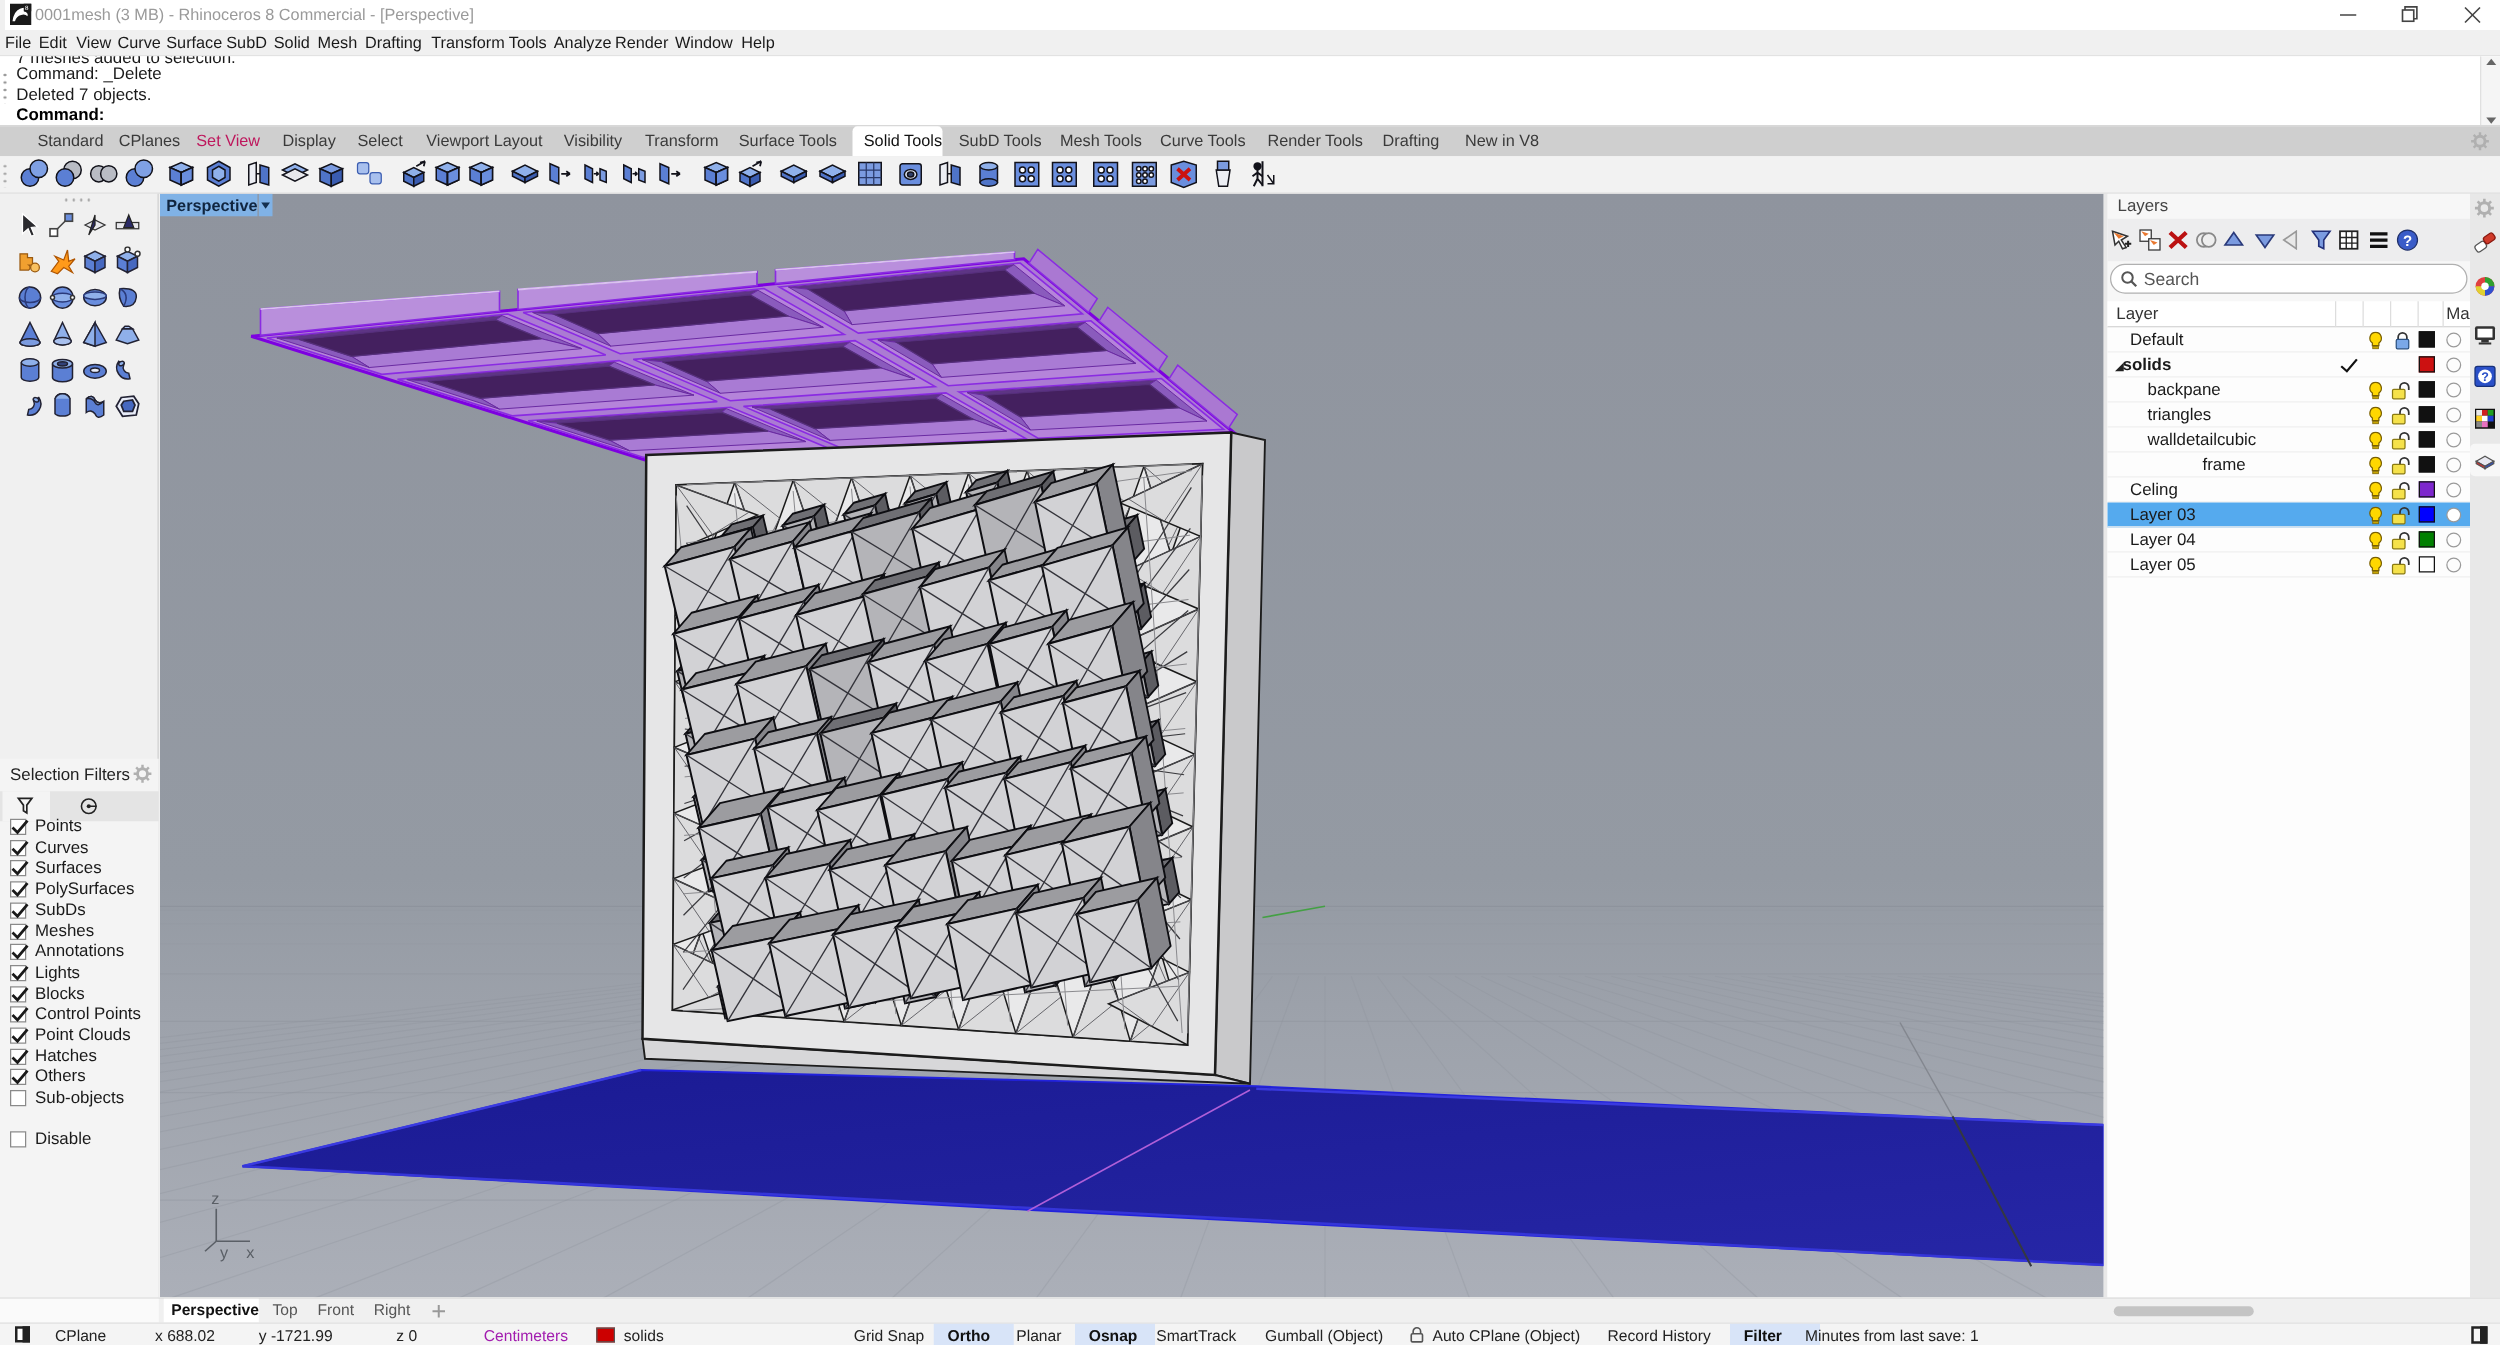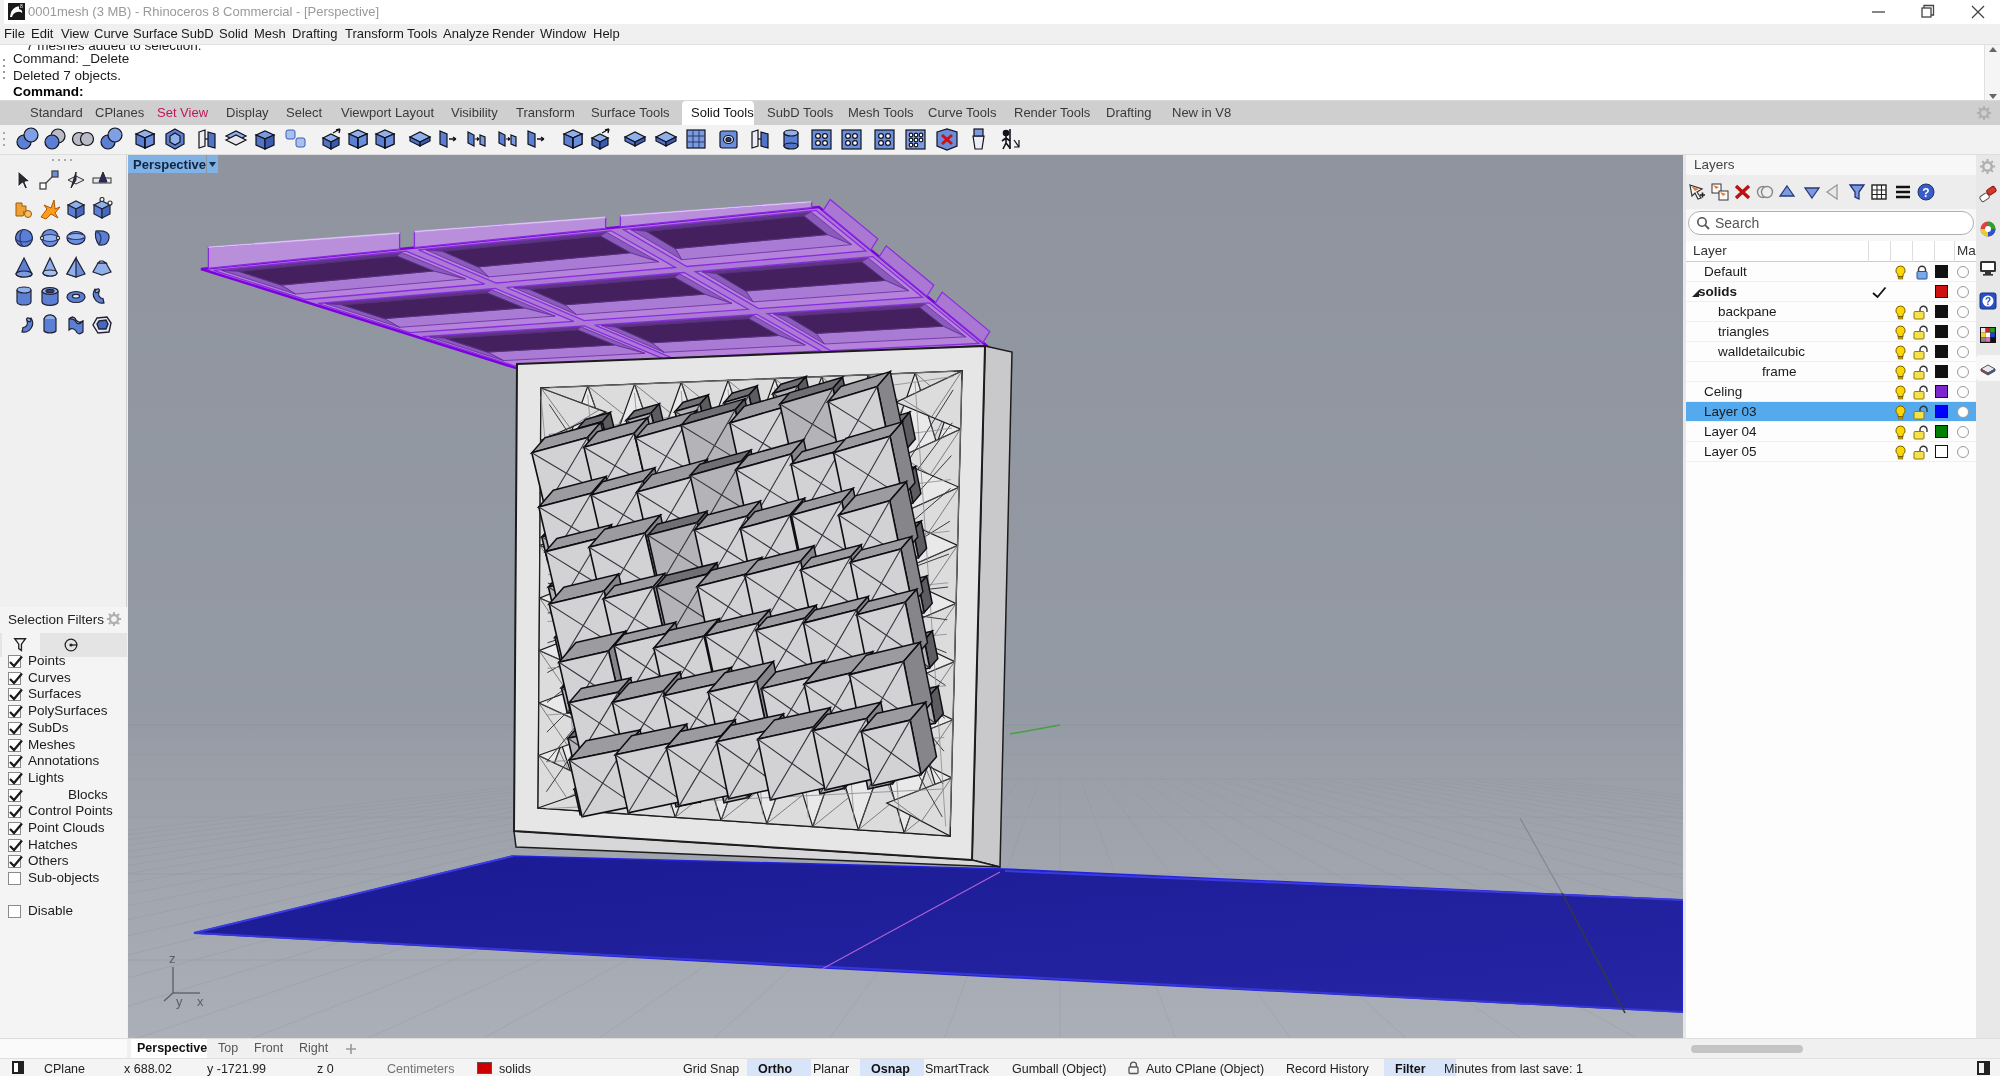--- a/index.html
+++ b/index.html
@@ -38,21 +38,21 @@
       <span style="position:absolute;left:345px;top:2px;">Transform</span>
       <span style="position:absolute;left:407px;top:2px;">Tools</span>
       <span style="position:absolute;left:443px;top:2px;">Analyze</span>
       <span style="position:absolute;left:492px;top:2px;">Render</span>
       <span style="position:absolute;left:540px;top:2px;">Window</span>
       <span style="position:absolute;left:593px;top:2px;">Help</span>
     </div>
 </div>
 
 <div class="abs" style="left:0;top:45px;width:2000px;height:56px;background:#ffffff;border-bottom:1px solid #d8d8d8;overflow:hidden;">
-  <div class="abs" style="left:13px;top:-7px;font-size:13.5px;color:#1a1a1a;margin-left:13px;">7 meshes added to selection.</div>
+  <div class="abs" style="left:13px;top:-7px;font-size:13.5px;color:#1a1a1a;">7 meshes added to selection.</div>
   <div class="abs" style="left:13px;top:6px;font-size:13.5px;color:#1a1a1a;">Command: _Delete</div>
   <div class="abs" style="left:13px;top:23px;font-size:13.5px;color:#1a1a1a;">Deleted 7 objects.</div>
   <div class="abs" style="left:13px;top:39px;font-size:13.5px;font-weight:bold;color:#000;">Command:</div>
   <div class="abs" style="left:2px;top:12px;width:4px;height:26px;background-image:radial-gradient(circle,#999 1px,transparent 1.2px);background-size:4px 6px;"></div>
   <div class="abs" style="left:1984px;top:0px;width:16px;height:56px;background:#f5f5f5;border-left:1px solid #e0e0e0;">
     <div style="position:absolute;top:2px;left:4px;width:0;height:0;border-left:4px solid transparent;border-right:4px solid transparent;border-bottom:5px solid #666;"></div>
     <div style="position:absolute;bottom:2px;left:4px;width:0;height:0;border-left:4px solid transparent;border-right:4px solid transparent;border-top:5px solid #666;"></div>
   </div>
 </div>
 
@@ -563,21 +563,21 @@
       <svg width="17" height="15" viewBox="0 0 17 15" style="position:absolute;left:-2px;top:-1px">
         <path d="M3 7 L7 11 L15 1.5" stroke="#1a1a1a" stroke-width="2.2" fill="none"></path>
       </svg>
     </div>
     <div style="position:absolute;left:28px;top:615px;font-size:13.5px;color:#1a1a1a;">Lights</div>
     <div style="position:absolute;left:8px;top:634px;width:13px;height:13px;background:#fff;border:1px solid #8a8a8a;">
       <svg width="17" height="15" viewBox="0 0 17 15" style="position:absolute;left:-2px;top:-1px">
         <path d="M3 7 L7 11 L15 1.5" stroke="#1a1a1a" stroke-width="2.2" fill="none"></path>
       </svg>
     </div>
-    <div style="position:absolute;left:28px;top:632px;font-size:13.5px;color:#1a1a1a;margin-left:40px;">Blocks</div>
+    <div style="position:absolute;left:28px;top:632px;font-size:13.5px;color:#1a1a1a;">Blocks</div>
     <div style="position:absolute;left:8px;top:650px;width:13px;height:13px;background:#fff;border:1px solid #8a8a8a;">
       <svg width="17" height="15" viewBox="0 0 17 15" style="position:absolute;left:-2px;top:-1px">
         <path d="M3 7 L7 11 L15 1.5" stroke="#1a1a1a" stroke-width="2.2" fill="none"></path>
       </svg>
     </div>
     <div style="position:absolute;left:28px;top:648px;font-size:13.5px;color:#1a1a1a;">Control Points</div>
     <div style="position:absolute;left:8px;top:667px;width:13px;height:13px;background:#fff;border:1px solid #8a8a8a;">
       <svg width="17" height="15" viewBox="0 0 17 15" style="position:absolute;left:-2px;top:-1px">
         <path d="M3 7 L7 11 L15 1.5" stroke="#1a1a1a" stroke-width="2.2" fill="none"></path>
       </svg>
@@ -1899,21 +1899,21 @@
   <div class="abs" style="left:1691px;top:6px;width:112px;height:8px;background:#c4c4c4;border-radius:4px;"></div>
 </div>
 
 <div class="abs" style="left:0;top:1058px;width:2000px;height:18px;background:#f4f4f4;border-top:1px solid #e0e0e0;">
   <div style="position:absolute;left:12px;top:2px;width:12px;height:13px;border:2px solid #222;background:#fff;"></div>
     <div style="position:absolute;left:18px;top:2px;width:6px;height:13px;background:#222;"></div>
     <div style="position:absolute;left:44px;top:3px;font-size:12.5px;color:#222;text-align:right;">CPlane</div>
     <div style="position:absolute;left:124px;top:3px;font-size:12.5px;color:#222;">x 688.02</div>
     <div style="position:absolute;left:207px;top:3px;font-size:12.5px;color:#222;">y -1721.99</div>
     <div style="position:absolute;left:317px;top:3px;font-size:12.5px;color:#222;">z 0</div>
-    <div style="position:absolute;left:387px;top:3px;font-size:12.5px;color:#737373;">Centimeters</div>
+    <div style="position:absolute;left:387px;top:3px;font-size:12.5px;color:#a21caf;">Centimeters</div>
     <div style="position:absolute;left:477px;top:3px;width:15px;height:12px;background:#cc0000;border:1px solid #555;"></div>
     <div style="position:absolute;left:499px;top:3px;font-size:12.5px;color:#222;">solids</div>
     <div style="position:absolute;left:683px;top:3px;font-size:12.5px;color:#222;">Grid Snap</div>
     <div style="position:absolute;left:747px;top:0px;height:18px;width:64px;background:#d8e4f8;"></div>
     <div style="position:absolute;left:758px;top:3px;font-size:12.5px;font-weight:bold;color:#111;">Ortho</div>
     <div style="position:absolute;left:813px;top:3px;font-size:12.5px;color:#222;">Planar</div>
     <div style="position:absolute;left:860px;top:0px;height:18px;width:64px;background:#d8e4f8;"></div>
     <div style="position:absolute;left:871px;top:3px;font-size:12.5px;font-weight:bold;color:#111;">Osnap</div>
     <div style="position:absolute;left:925px;top:3px;font-size:12.5px;color:#222;">SmartTrack</div>
     <div style="position:absolute;left:1012px;top:3px;font-size:12.5px;color:#222;">Gumball (Object)</div>

